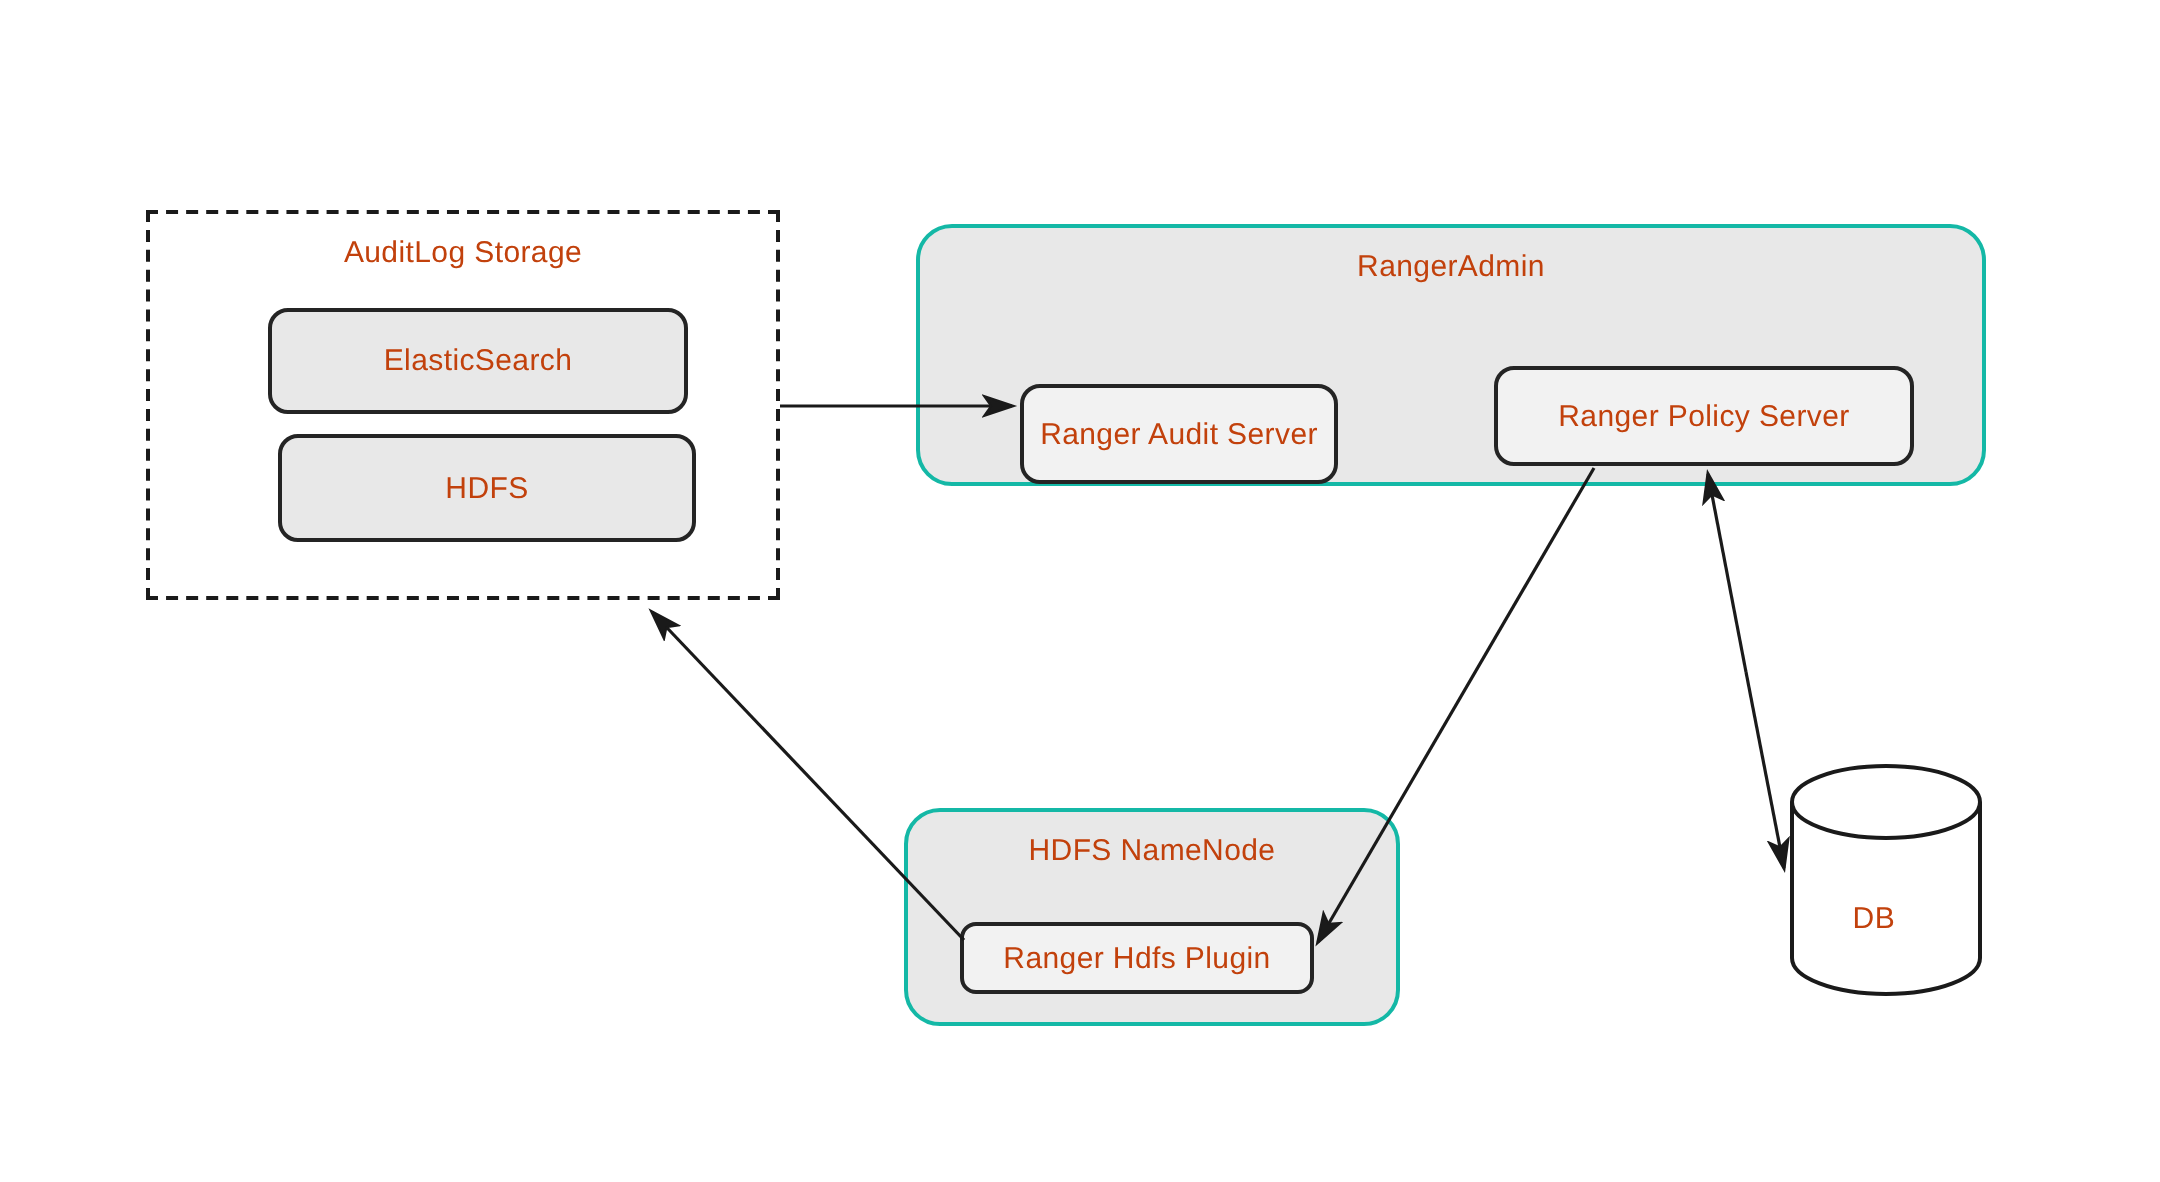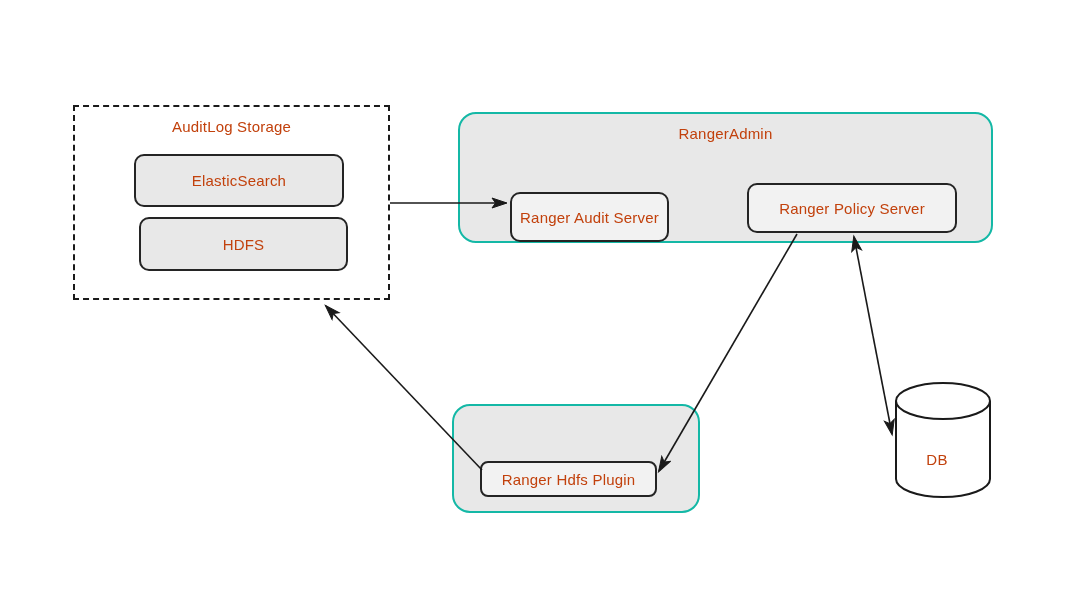--- a/index.html
+++ b/index.html
@@ -53,20 +53,21 @@
     <div class="group-title">RangerAdmin</div>
     <div class="leaf light" style="left:50px; top:64px; width:159px; height:50px;margin-top:14px;">
       <span>Ranger Audit Server</span>
     </div>
     <div class="leaf light" style="left:287px; top:69px; width:210px; height:50px;">
       <span>Ranger Policy Server</span>
     </div>
   </div>
 
   <div class="container" style="left:452px; top:404px; width:248px; height:109px;">
+    <div class="group-title">HDFS NameNode</div>
     <div class="leaf light small-radius" style="left:26px; top:55px; width:177px; height:36px;">
       <span>Ranger Hdfs Plugin</span>
     </div>
   </div>
 
   <div class="db-label" style="left:896px; top:448px; width:82px; height:22px;">
     <span>DB</span>
   </div>
 
   <svg class="overlay" width="1080" height="591" viewBox="0 0 1080 591">

